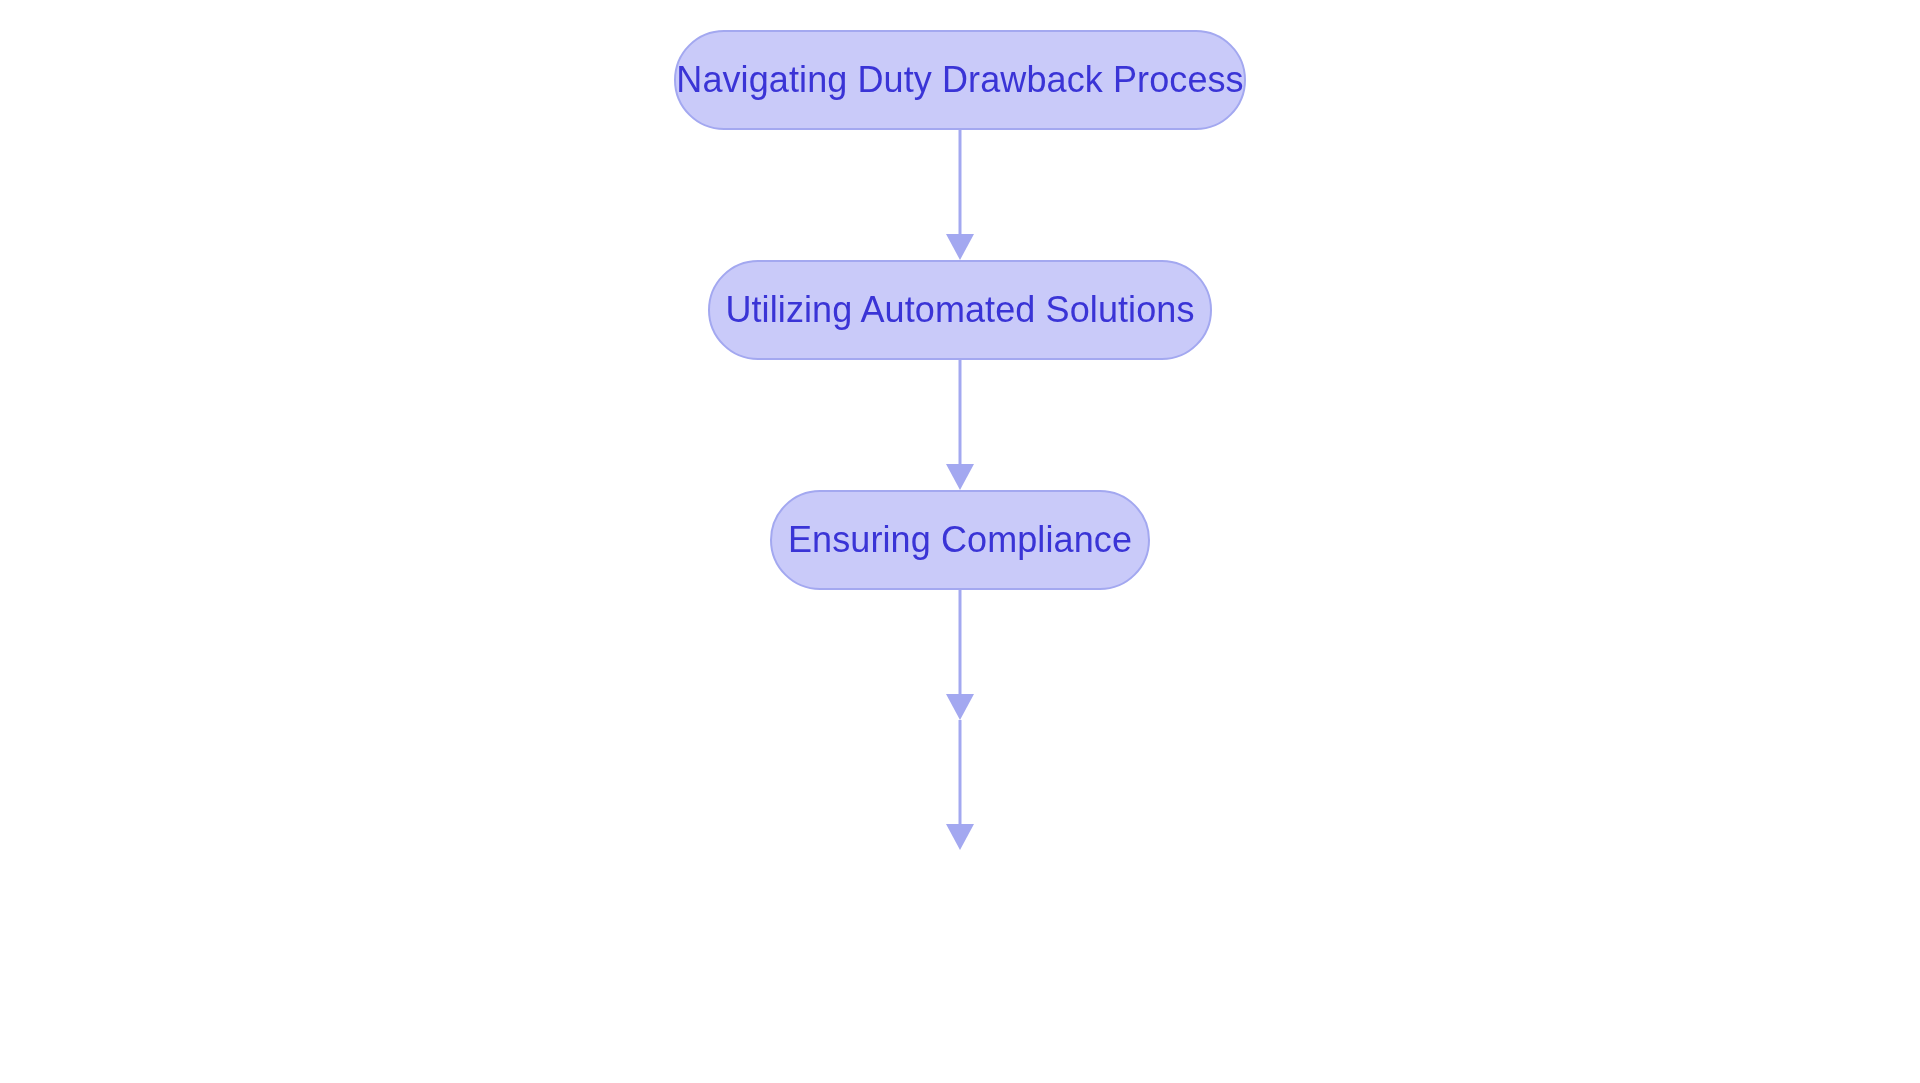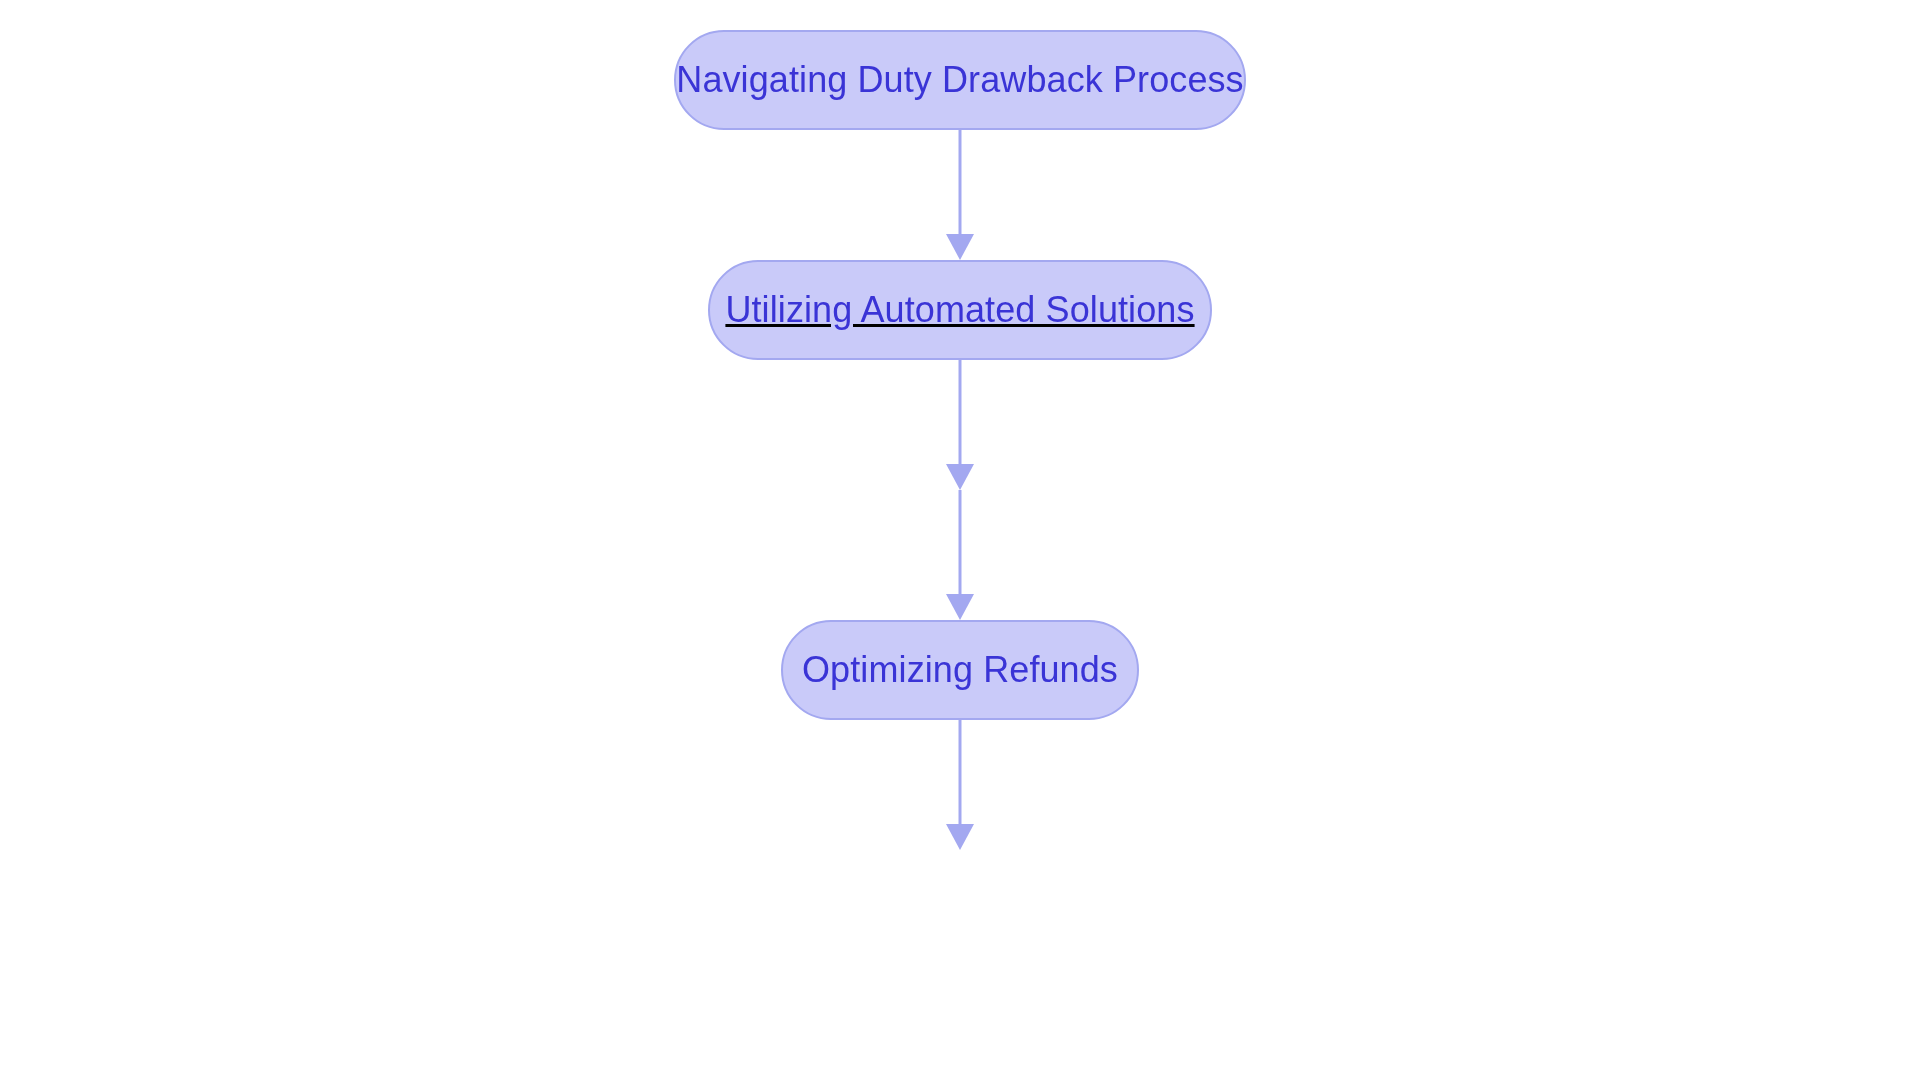--- a/index.html
+++ b/index.html
@@ -52,21 +52,21 @@
     font-size: 36px;
     font-weight: 400;
     line-height: 1;
     letter-spacing: 0.1px;
     white-space: nowrap;
     font-family: "Liberation Sans", sans-serif;
   }
 
   
   .node-w0 { width: 572px; }
-  .node-w1 { width: 504px; text-decoration: underline; }
+  .node-w1 { width: 504px; }
   .node-w2 { width: 380px; }
   .node-w3 { width: 358px; }
   .node-w4 { width: 346px; }
 
   .connector {
     flex: 0 0 auto;
     width: 60px;
     height: 130px;
     display: block;
   }
@@ -99,31 +99,31 @@
       <span class="node-label">Utilizing Automated Solutions</span>
     </div>
 
     <div class="connector">
       <svg viewBox="0 0 60 130" xmlns="http://www.w3.org/2000/svg" aria-hidden="true">
         <line x1="30" y1="0" x2="30" y2="112" stroke="#a3a8f0" stroke-width="3"></line>
         <polygon points="16,104 44,104 30,130" fill="#a3a8f0"></polygon>
       </svg>
     </div>
 
+    <div class="node node-w2">
+      <span class="node-label">Ensuring Compliance</span>
+    </div>
 
     <div class="connector">
       <svg viewBox="0 0 60 130" xmlns="http://www.w3.org/2000/svg" aria-hidden="true">
         <line x1="30" y1="0" x2="30" y2="112" stroke="#a3a8f0" stroke-width="3"></line>
         <polygon points="16,104 44,104 30,130" fill="#a3a8f0"></polygon>
       </svg>
     </div>
 
-    <div class="node node-w3">
-      <span class="node-label">Optimizing Refunds</span>
-    </div>
 
     <div class="connector">
       <svg viewBox="0 0 60 130" xmlns="http://www.w3.org/2000/svg" aria-hidden="true">
         <line x1="30" y1="0" x2="30" y2="112" stroke="#a3a8f0" stroke-width="3"></line>
         <polygon points="16,104 44,104 30,130" fill="#a3a8f0"></polygon>
       </svg>
     </div>
 
 
   </div>

